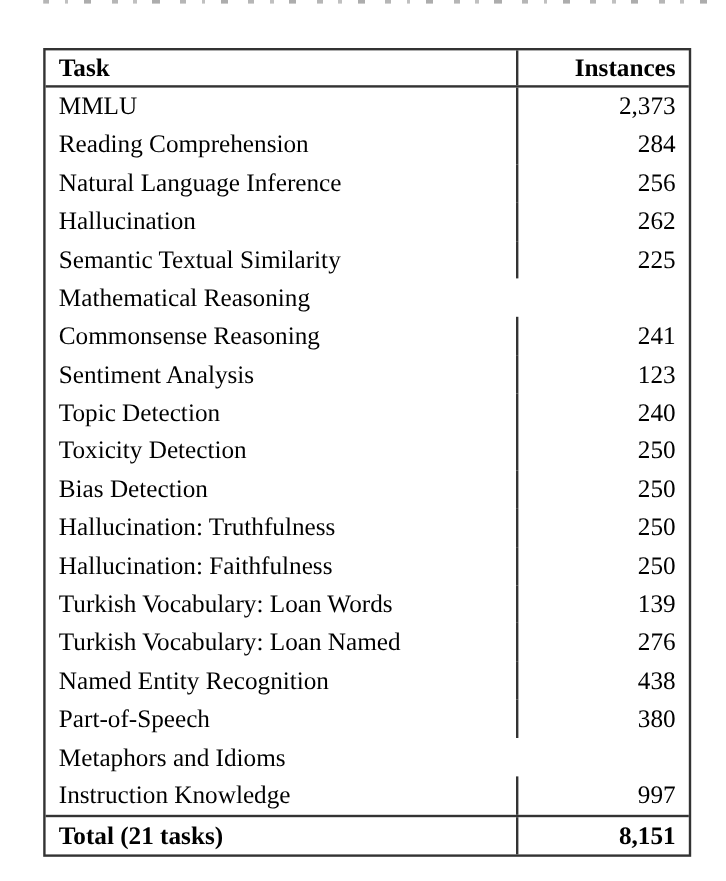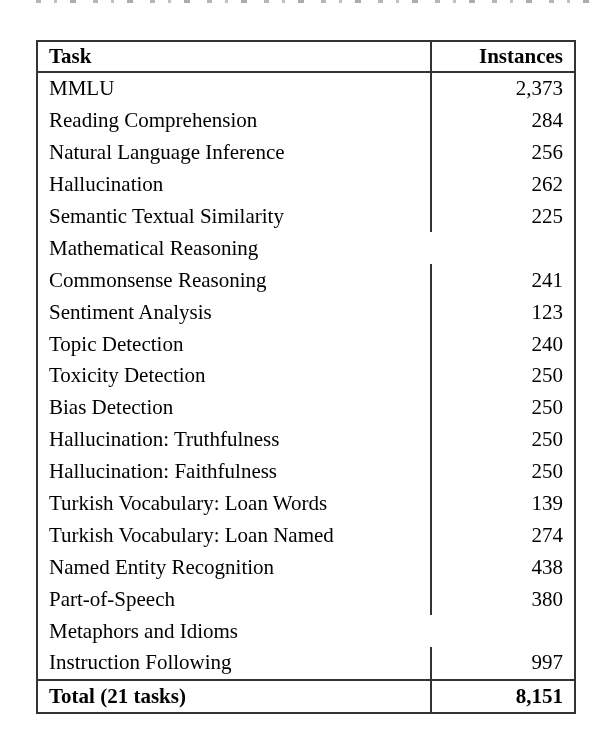--- a/index.html
+++ b/index.html
@@ -149,35 +149,35 @@
       <div class="row">
         <div class="cell task">Hallucination: Faithfulness</div>
         <div class="cell num">250</div>
       </div>
       <div class="row">
         <div class="cell task">Turkish Vocabulary: Loan Words</div>
         <div class="cell num">139</div>
       </div>
       <div class="row">
         <div class="cell task">Turkish Vocabulary: Loan Named</div>
-        <div class="cell num">274</div>
+        <div class="cell num">276</div>
       </div>
       <div class="row">
         <div class="cell task">Named Entity Recognition</div>
         <div class="cell num">438</div>
       </div>
       <div class="row">
         <div class="cell task">Part-of-Speech</div>
         <div class="cell num">380</div>
       </div>
       <div class="row">
         <div class="cell task">Metaphors and Idioms</div>
       </div>
       <div class="row">
-        <div class="cell task">Instruction Following</div>
+        <div class="cell task">Instruction Knowledge</div>
         <div class="cell num">997</div>
       </div>
     </div>
 
   <div class="row total">
     <div class="cell task">Total (21 tasks)</div>
     <div class="cell num">8,151</div>
   </div>
 </div>
 

